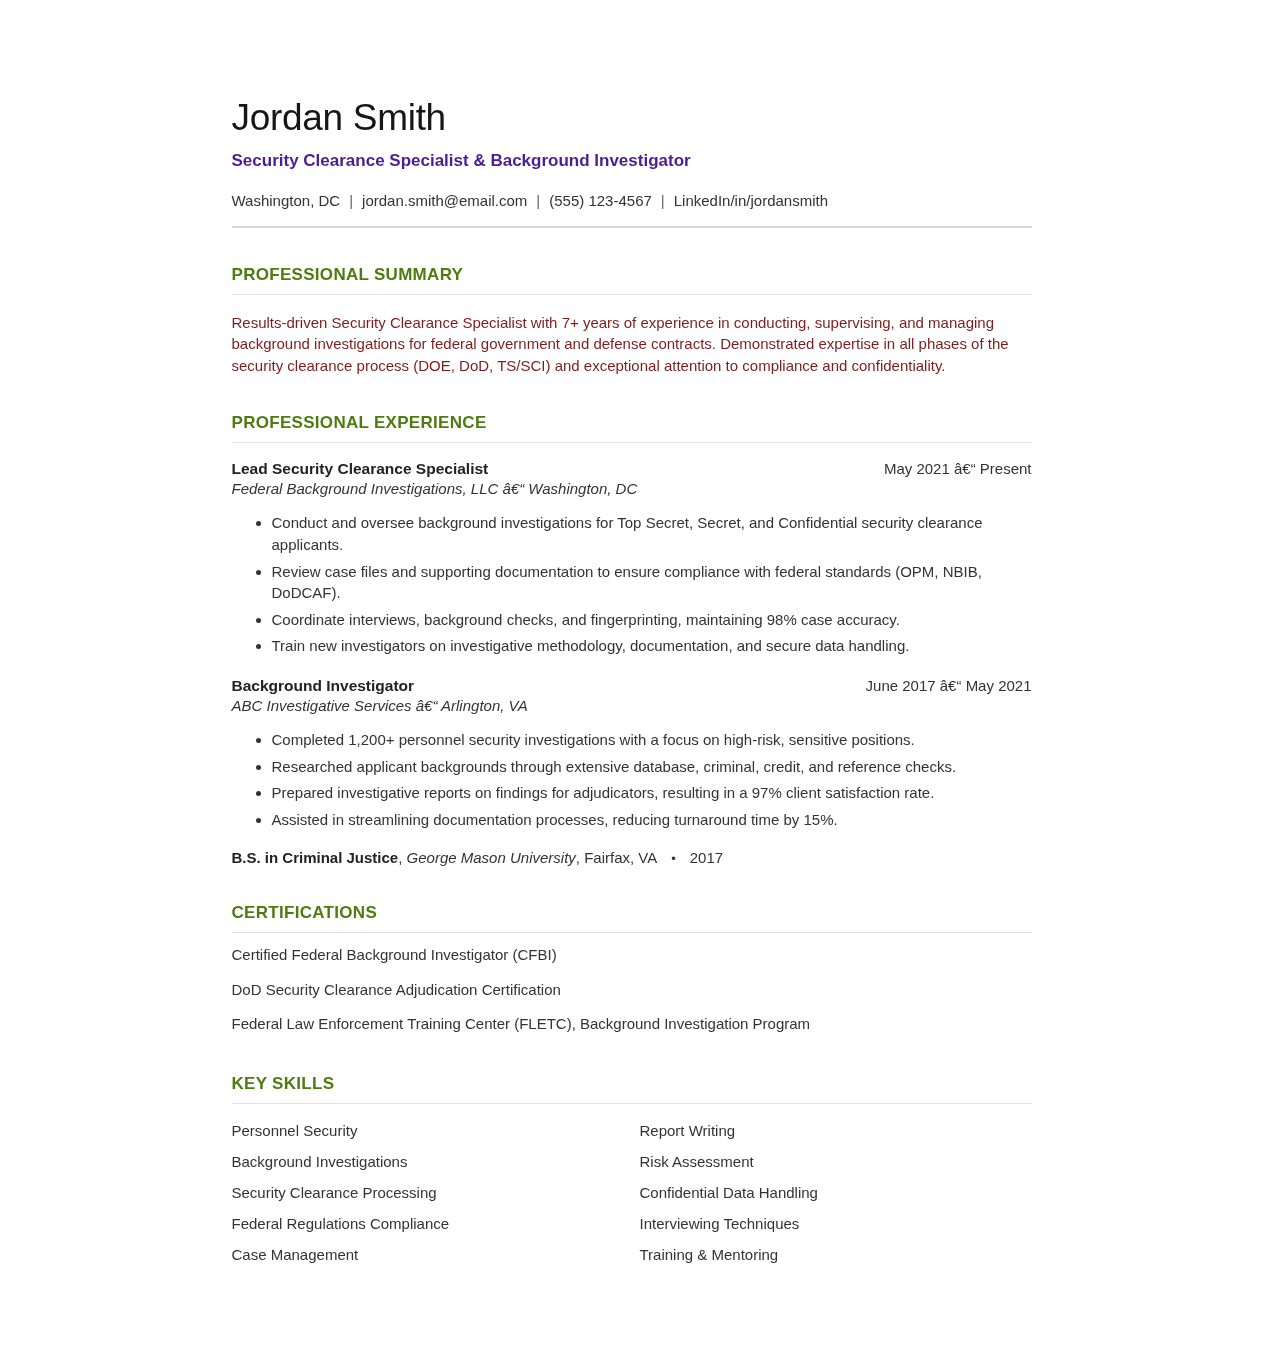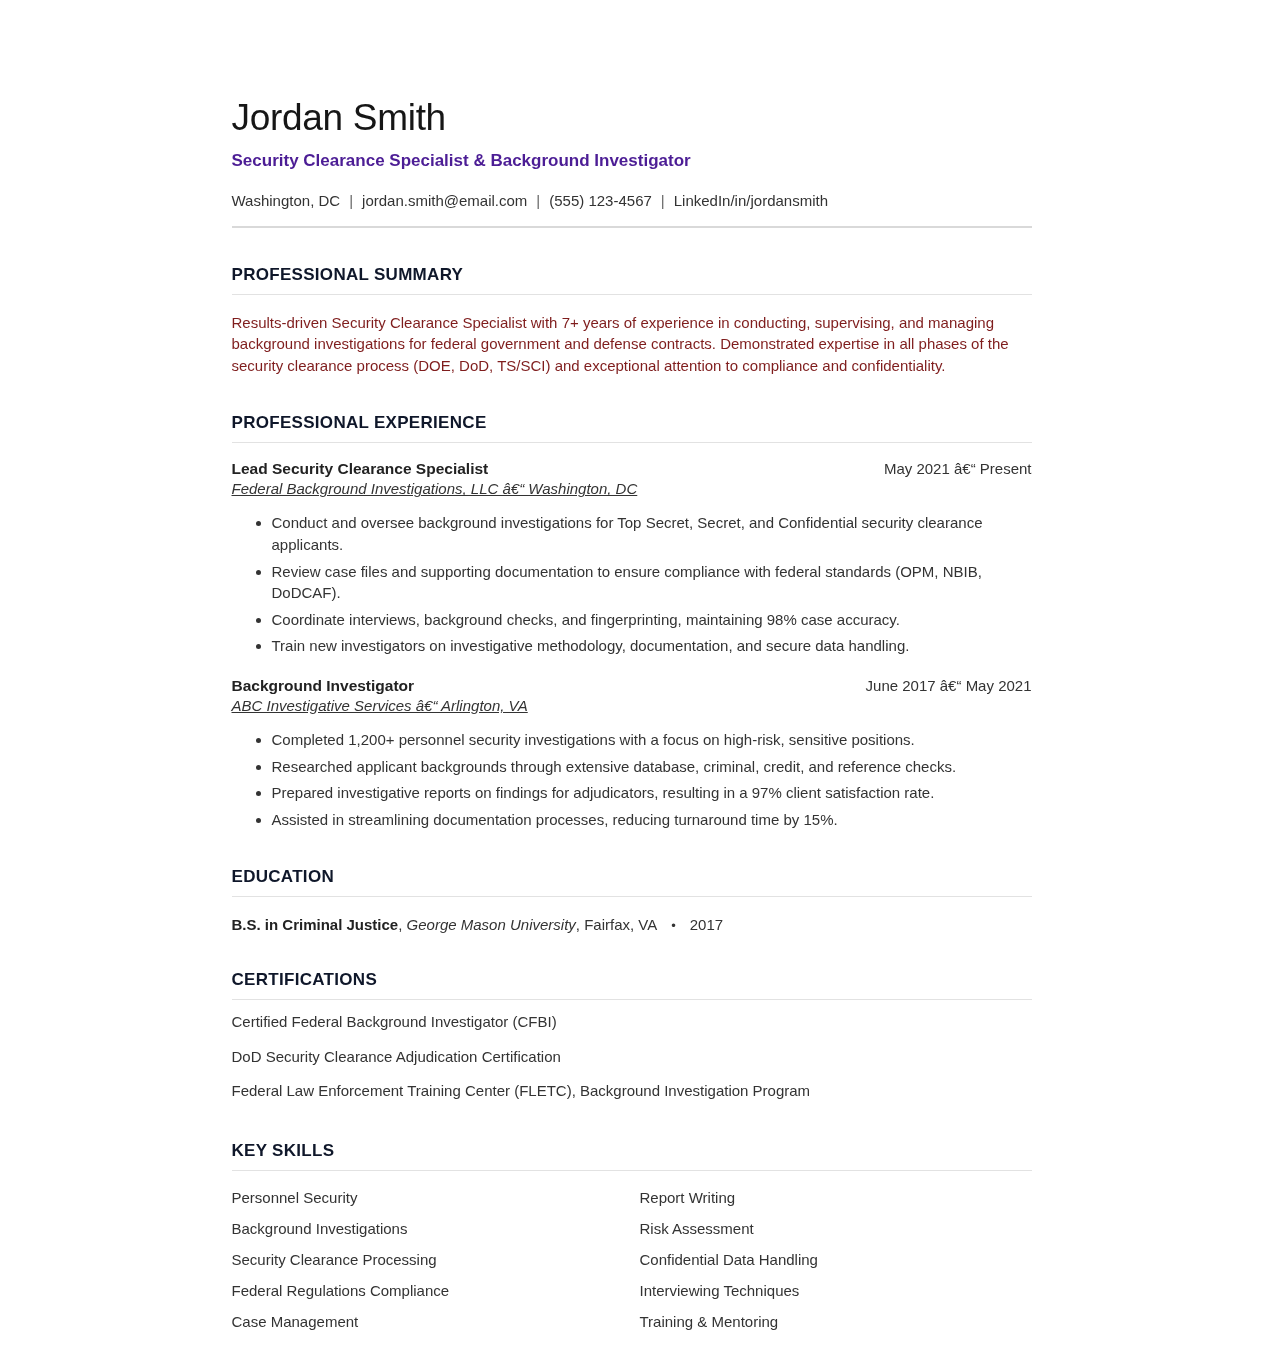--- a/index.html
+++ b/index.html
@@ -51,21 +51,21 @@
     margin: 0;
   }
 
   
   .section-heading {
     margin: 37px 0 0 0;
     padding-bottom: 9px;
     border-bottom: 1px solid #e2e2e2;
     font-size: 17px;
     font-weight: 700;
-    color: #0f172a;
+    color: #4d7c0f;
     letter-spacing: 0.3px;
   }
   .summary-text {
     margin: 17px 0 0 0;
     font-size: 15px;
     line-height: 1.44;
     color: #7f1d1d;
   }
 
   
@@ -84,21 +84,20 @@
   .job-dates {
     font-size: 15px;
     color: #333333;
     white-space: nowrap;
   }
   .job-company {
     margin-top: 2px;
     font-size: 15px;
     font-style: italic;
     color: #333333;
-    text-decoration: underline;
   }
   .job-bullets {
     margin: 15px 0 0 0;
     padding-left: 40px;
     font-size: 15px;
     line-height: 1.44;
     color: #333333;
   }
   .job-bullets li { margin-bottom: 5px; }
   .job-bullets li:last-child { margin-bottom: 0; }
@@ -182,21 +181,20 @@
       <ul class="job-bullets">
         <li>Completed 1,200+ personnel security investigations with a focus on high-risk, sensitive positions.</li>
         <li>Researched applicant backgrounds through extensive database, criminal, credit, and reference checks.</li>
         <li>Prepared investigative reports on findings for adjudicators, resulting in a 97% client satisfaction rate.</li>
         <li>Assisted in streamlining documentation processes, reducing turnaround time by 15%.</li>
       </ul>
     </div>
   </section>
 
   <section>
-    <h2 class="section-heading">EDUCATION</h2>
     <p class="education-line"><span class="bold">B.S. in Criminal Justice</span><span>, </span><span class="italic">George Mason University</span><span>, Fairfax, VA</span><span class="edu-dot">•</span><span>2017</span></p>
   </section>
 
   <section>
     <h2 class="section-heading">CERTIFICATIONS</h2>
     <div class="cert-list">
       <div class="cert-item">Certified Federal Background Investigator (CFBI)</div>
       <div class="cert-item">DoD Security Clearance Adjudication Certification</div>
       <div class="cert-item">Federal Law Enforcement Training Center (FLETC), Background Investigation Program</div>
     </div>

